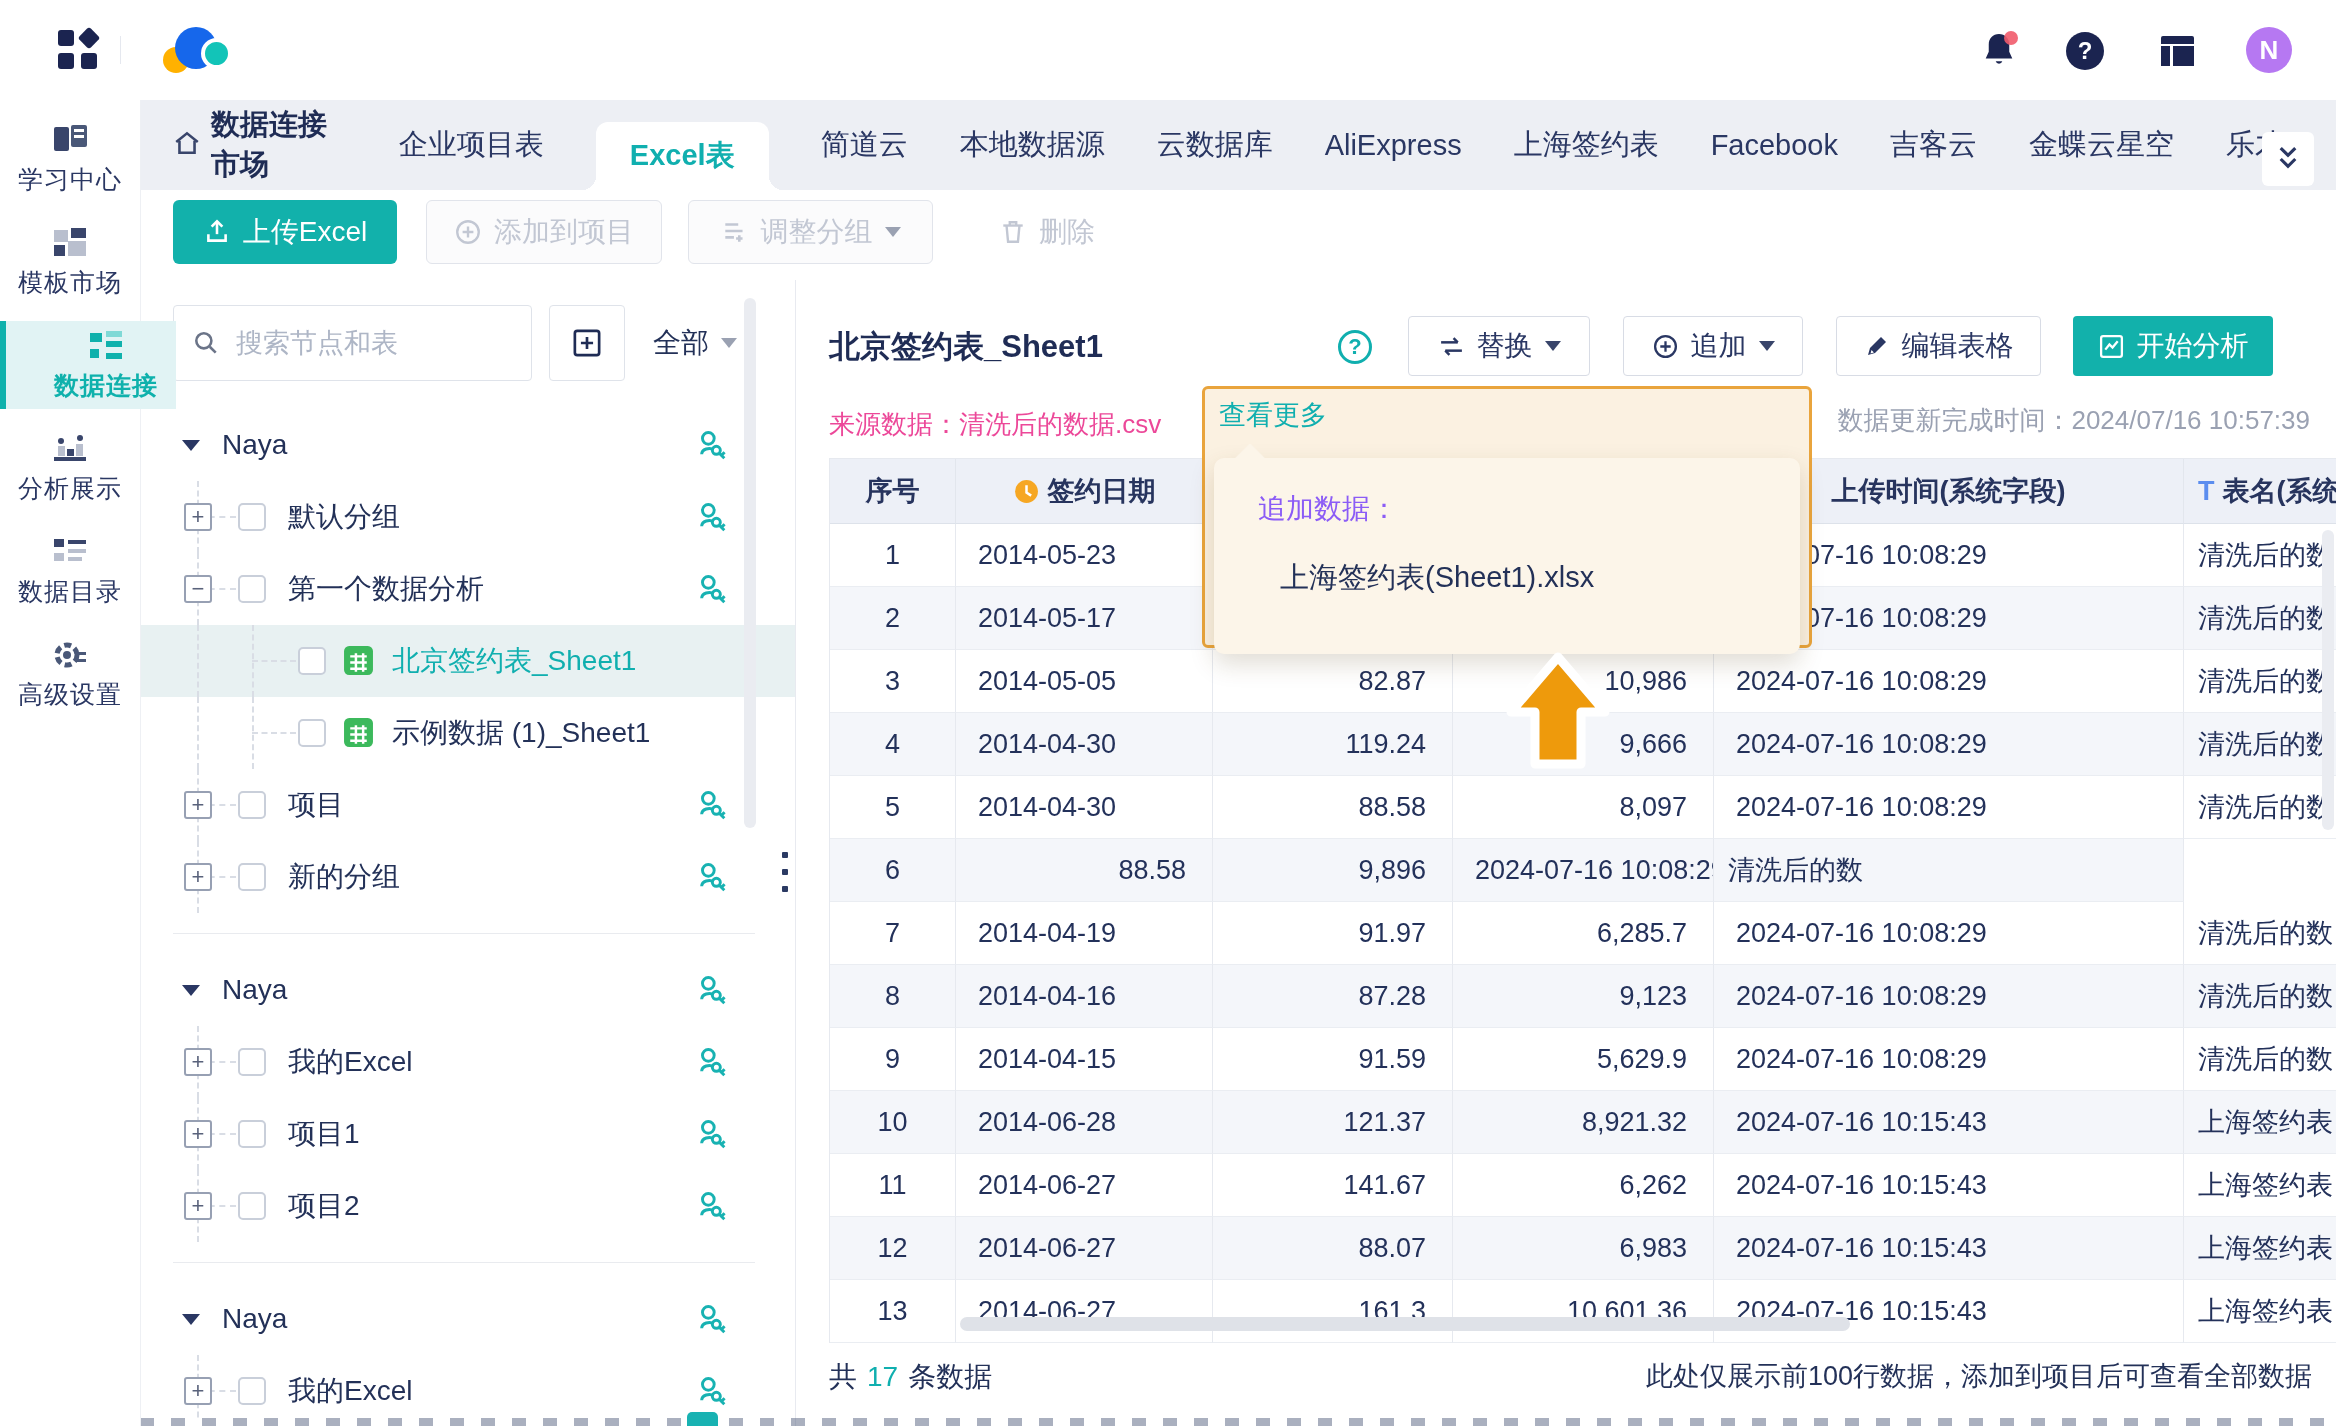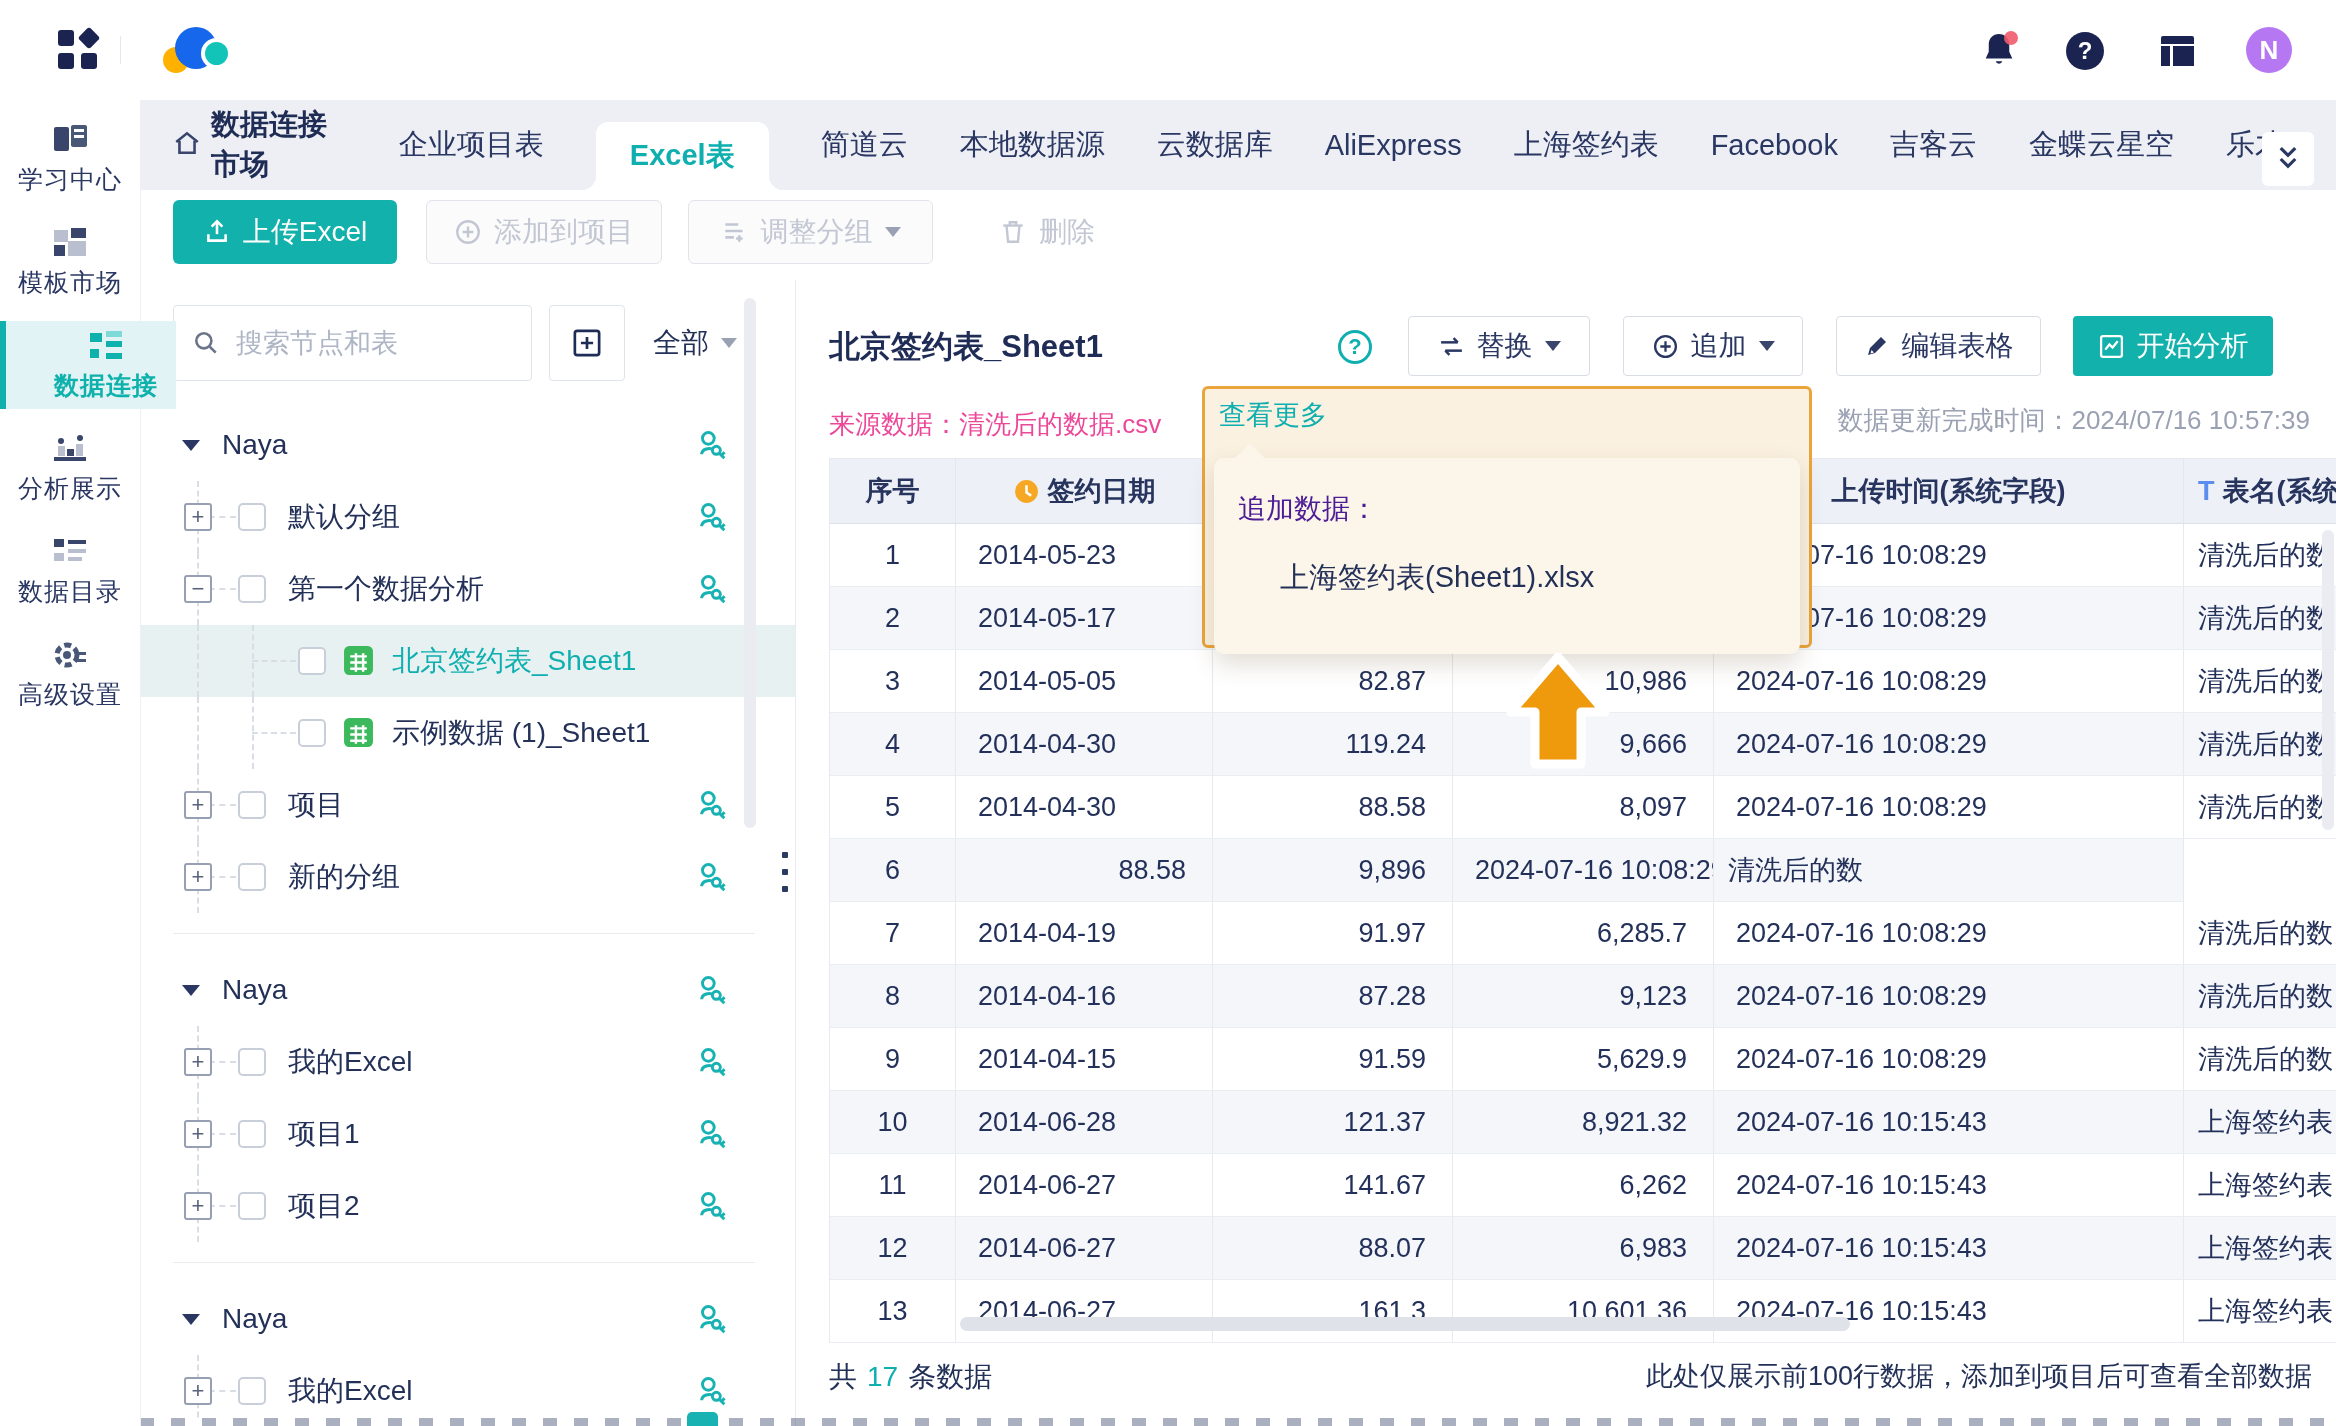--- a/index.html
+++ b/index.html
@@ -123,21 +123,21 @@
   .footer-left .n{color:#10AFAF;margin:0 10px;}
   .footer-note{left:1300px;top:1358px;width:1012px;text-align:right;font-size:27px;color:#233158;white-space:nowrap;}
   
   .tooltip-outer{left:1202px;top:386px;width:610px;height:262px;background:#FBF1E1;border:3px solid #E9A43C;
                  border-radius:6px;box-sizing:border-box;z-index:40;}
   .view-more{position:absolute;left:14px;top:8px;font-size:27px;color:#10AFAF;cursor:pointer;}
   .tooltip-inner{left:1214px;top:458px;width:586px;height:196px;background:#FCF5E9;border-radius:10px;
                  box-shadow:0 10px 24px rgba(90,65,20,.18);z-index:41;}
   .tooltip-caret{position:absolute;left:24px;top:-10px;width:24px;height:24px;background:#FCF5E9;
                  transform:rotate(45deg);border-radius:3px;}
-  .tt-title{position:absolute;left:24px;top:32px;font-size:28px;color:#4c1d95;}
+  .tt-title{position:absolute;left:44px;top:32px;font-size:28px;color:#8b5cf6;}
   .tt-file{position:absolute;left:66px;top:100px;font-size:29px;color:#233158;}
   .arrow-note{left:1500px;top:650px;z-index:42;}
   
   .clip-strip{left:140px;top:1418px;width:2196px;height:8px;opacity:.5;
      background:repeating-linear-gradient(90deg,#55617F 0 14px,transparent 14px 31px);}
   .clip-teal{left:687px;top:1412px;width:31px;height:14px;border-radius:5px 5px 0 0;background:#18B2B2;z-index:3;}
   .tscroll-main{left:2322px;top:530px;height:300px;}
 </style>
 </head>
 <body>

